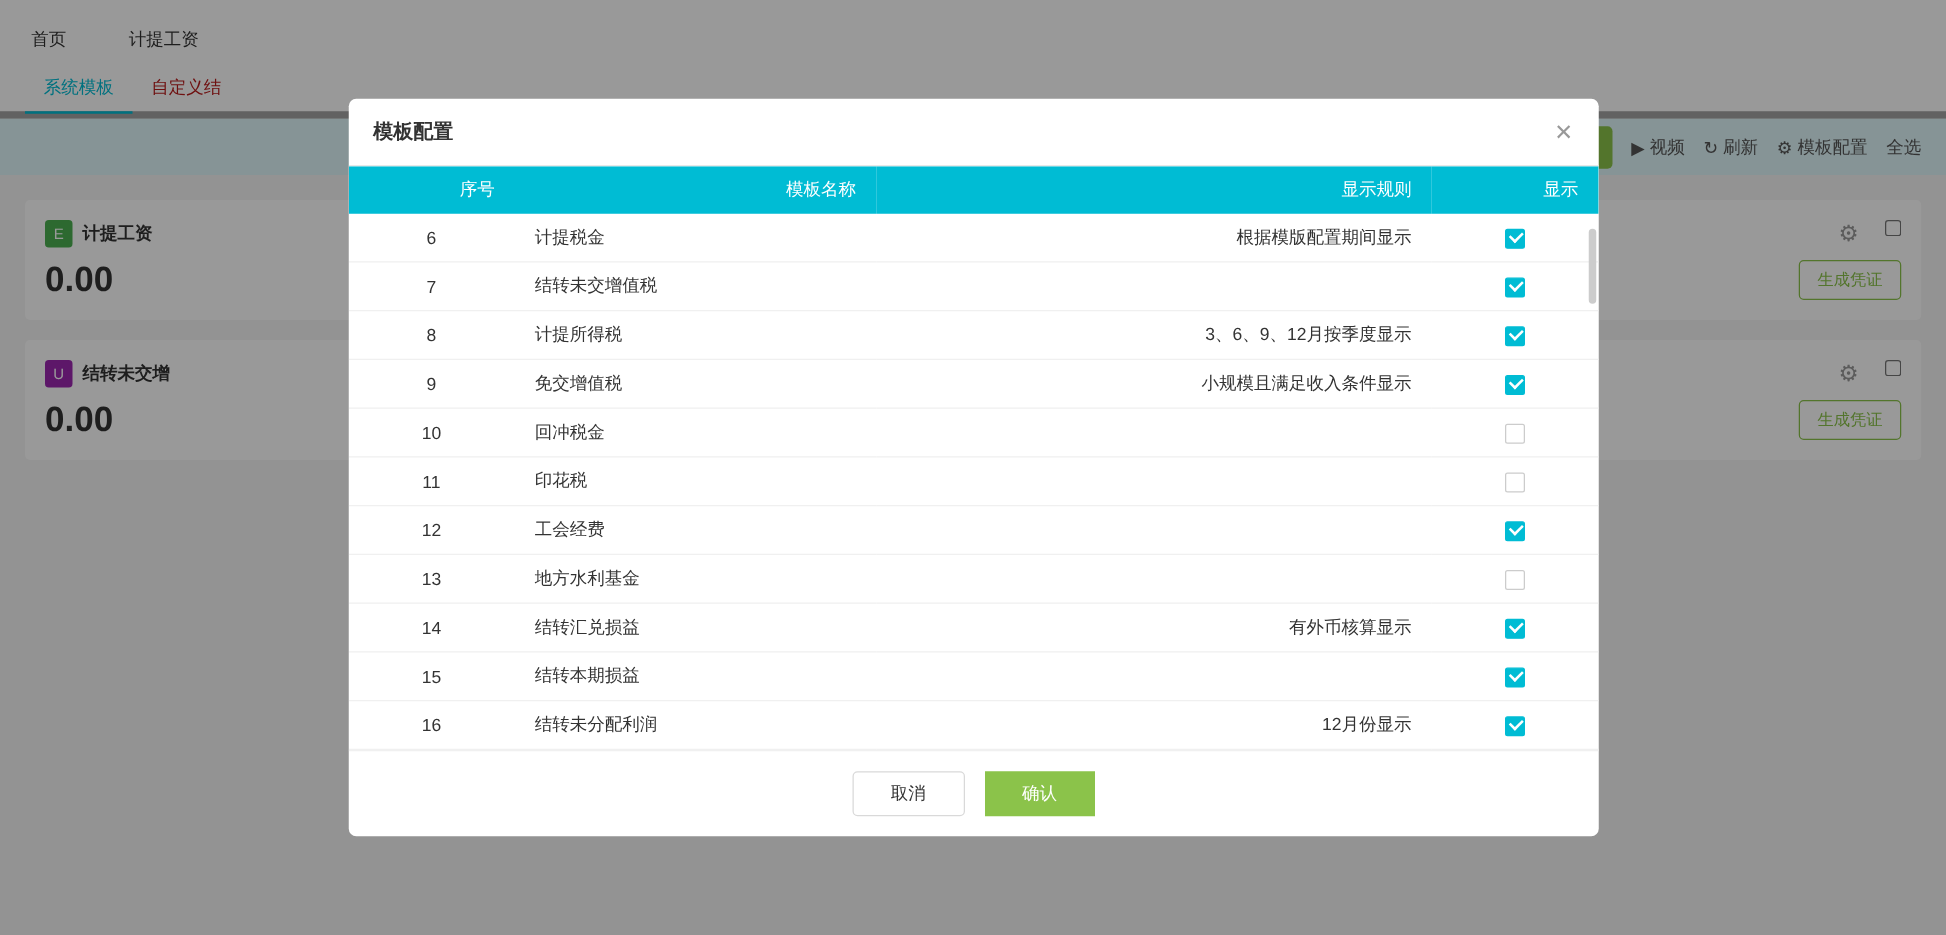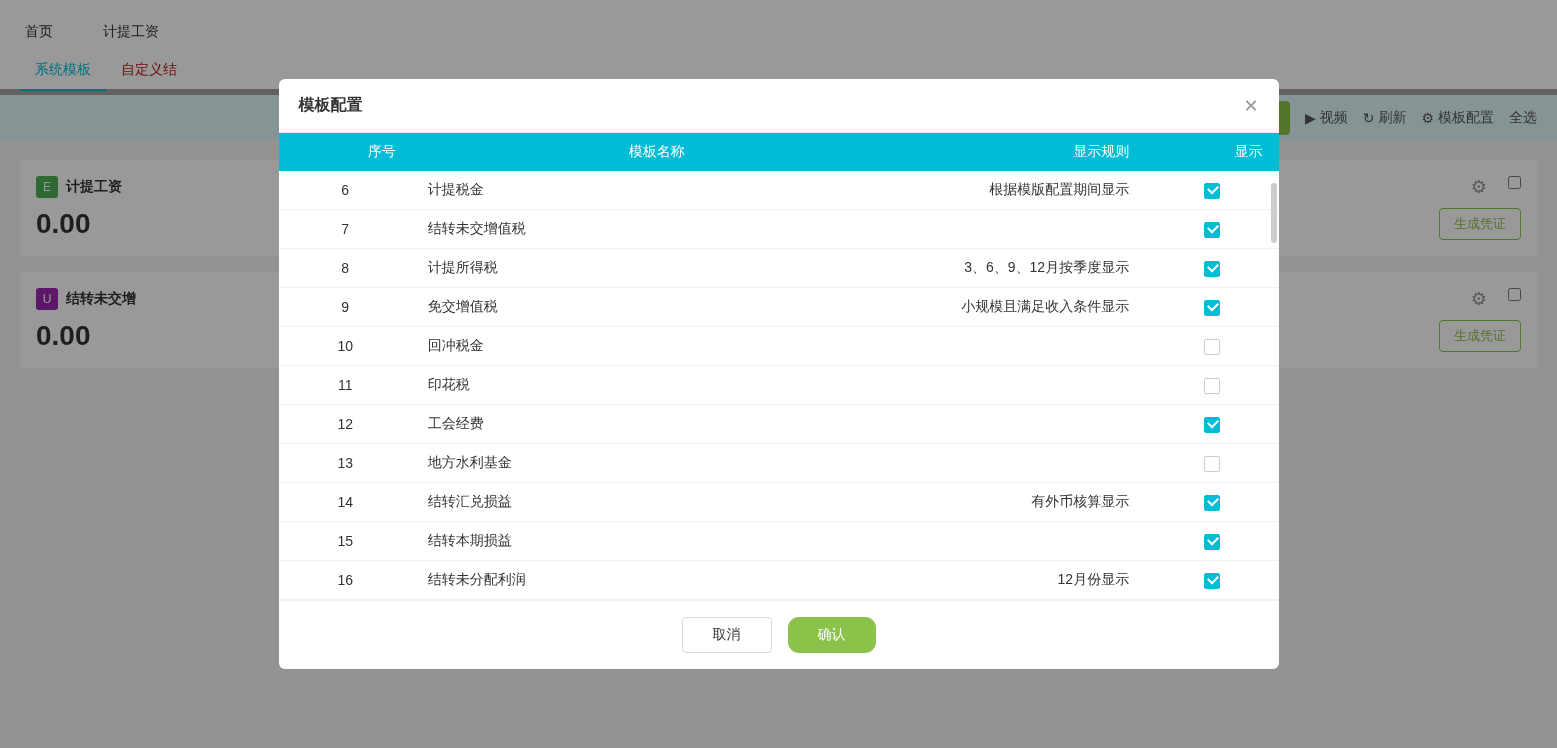--- a/index.html
+++ b/index.html
@@ -301,21 +301,21 @@
       padding: 8px 30px;
       border-radius: 4px;
       cursor: pointer;
       font-size: 14px;
     }
     .btn-confirm {
       background: #8bc34a;
       border: none;
       color: #fff;
       padding: 8px 30px;
-      border-radius: 11px;
+      border-radius: 0;
       cursor: pointer;
       font-size: 14px;
     }
 
     
     .scrollbar-hint {
       position: absolute;
       right: 2px;
       top: 50px;
       width: 6px;

